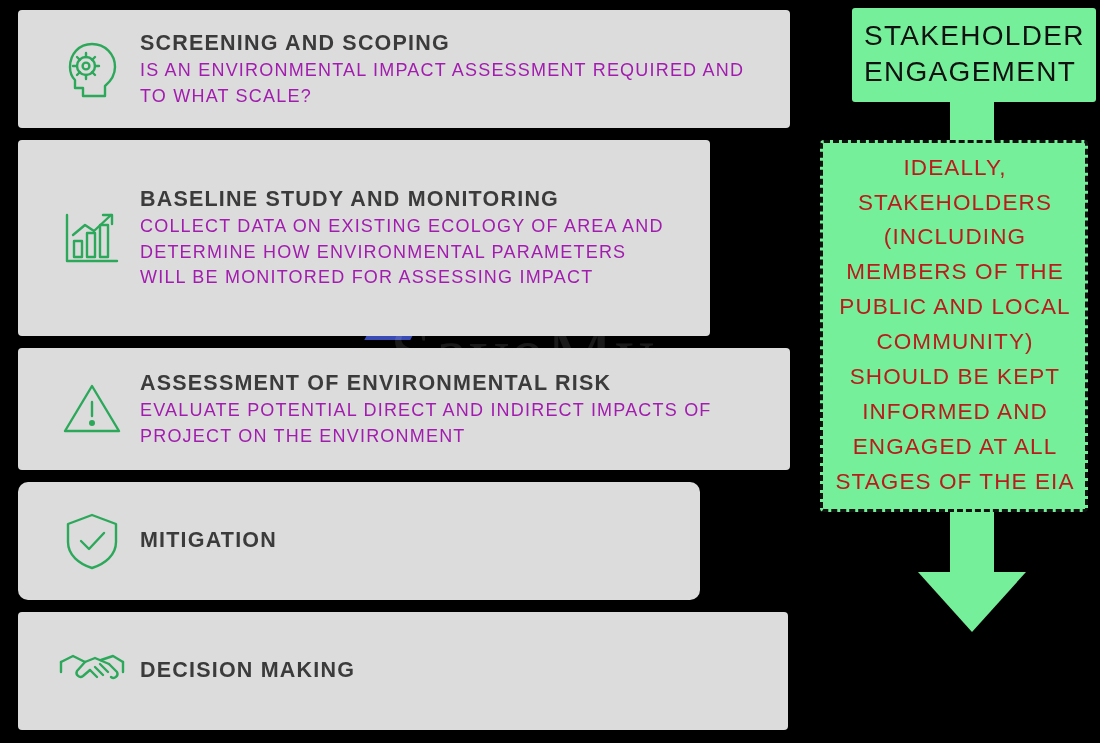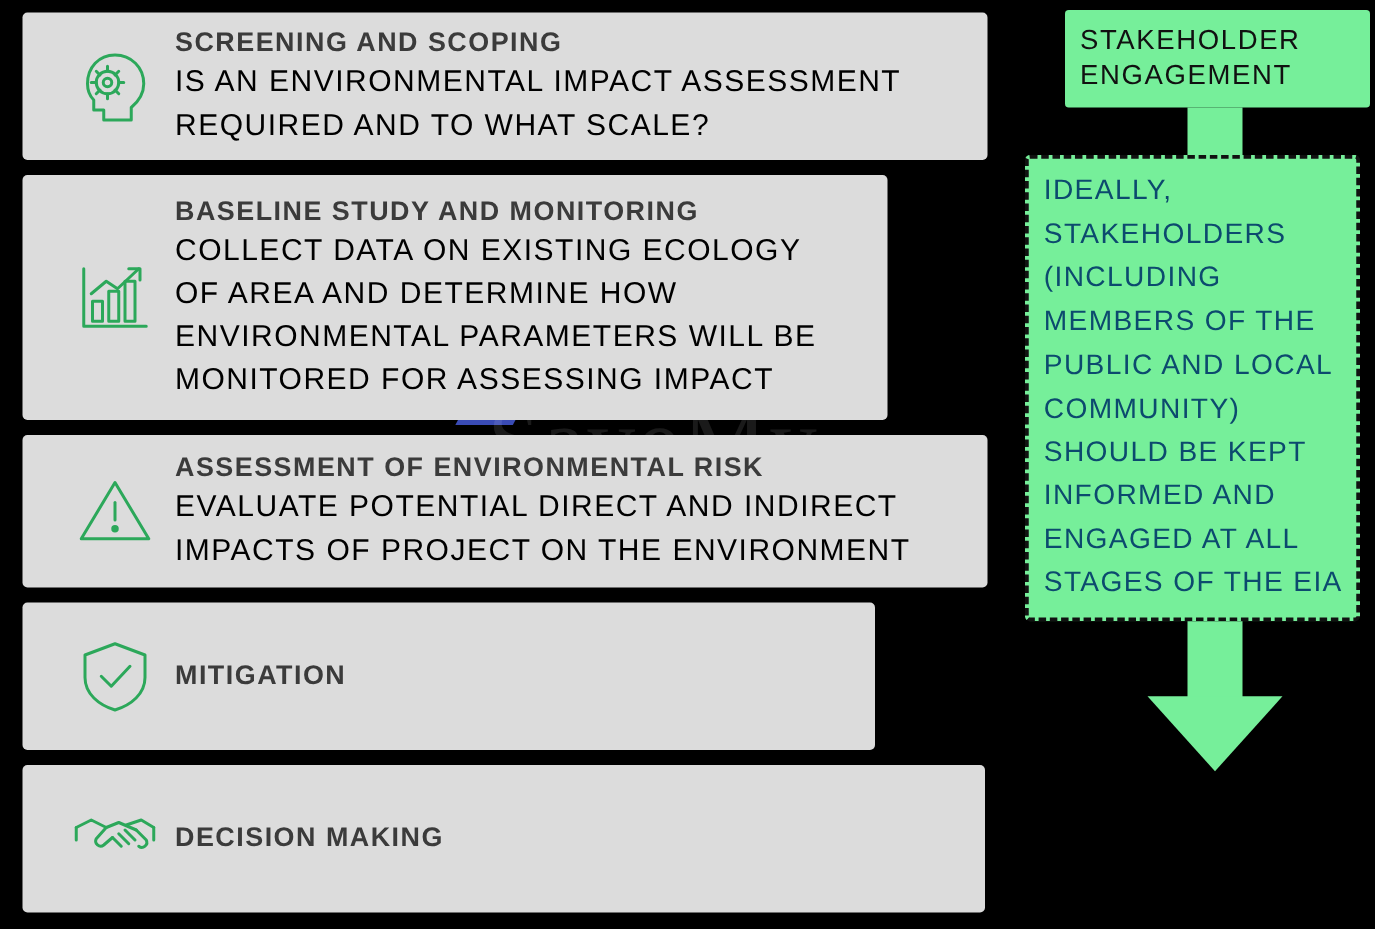--- a/index.html
+++ b/index.html
@@ -75,52 +75,52 @@
   }
   .step .title {
     font-size: 21.5px;
     font-weight: bold;
     letter-spacing: 1.2px;
     color: #3b3b3b;
     line-height: 1.35;
     text-transform: uppercase;
   }
   .step .desc {
-    font-size: 24px;
+    font-size: 18px;
     letter-spacing: 1.2px;
-    color: #000000;
+    color: #a21caf;
     line-height: 1.42;
     text-transform: uppercase;
   }
 
   
   .step.s1 { width: 772px; min-height: 118px; }
   .step.s2 { width: 692px; min-height: 196px; }
   .step.s3 { width: 772px; min-height: 122px; }
-  .step.s4 { width: 682px; min-height: 118px; }
+  .step.s4 { width: 682px; min-height: 118px; border-radius: 10px; }
   .step.s5 { width: 770px; min-height: 118px; }
 
   
   #right {
     position: absolute;
     left: 820px;
     top: 8px;
     width: 268px;
     z-index: 2;
   }
   #engagement-box {
     background: #76ef9a;
     border-radius: 3px;
     padding: 10px 12px 12px 12px;
     box-sizing: border-box;
     width: 244px;
     margin-left: 32px;
   }
   #engagement-box .etitle {
-    font-size: 22px;
+    font-size: 28px;
     letter-spacing: 1.3px;
     line-height: 1.28;
     color: #111;
     text-transform: uppercase;
   }
   #arrow-top {
     width: 268px;
     height: 38px;
     position: relative;
   }
@@ -138,22 +138,23 @@
     background: #76ef9a;
     border: 3px dashed #111;
     border-radius: 4px;
     box-sizing: border-box;
     padding: 8px 10px 10px 12px;
   }
   #note-box .ntext {
     font-size: 22.5px;
     letter-spacing: 1.1px;
     line-height: 1.55;
-    color: #0c4a6e;
-    text-transform: uppercase;
+    color: #b91c1c;
+    text-transform: uppercase;
+    text-align: center;
   }
   #arrow-bottom {
     position: relative;
     width: 268px;
     height: 120px;
     margin-top: 0px;
   }
   #arrow-bottom .shaft {
     position: absolute;
     left: 130px;

